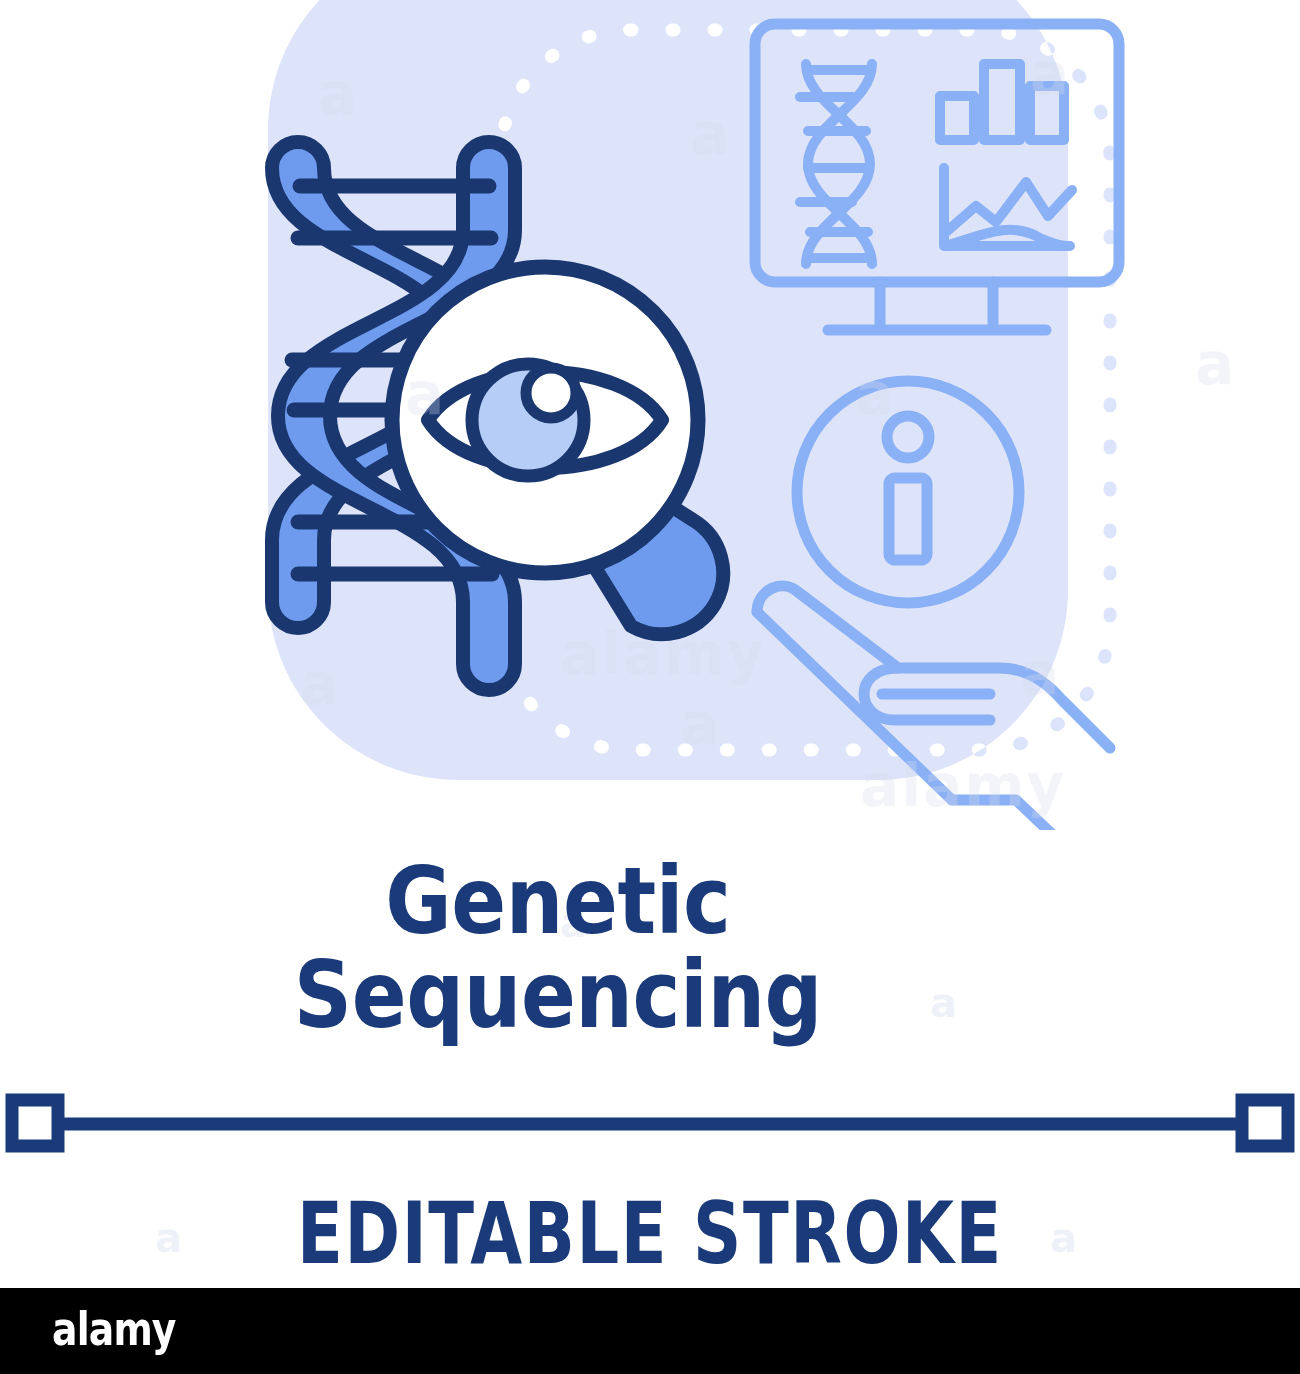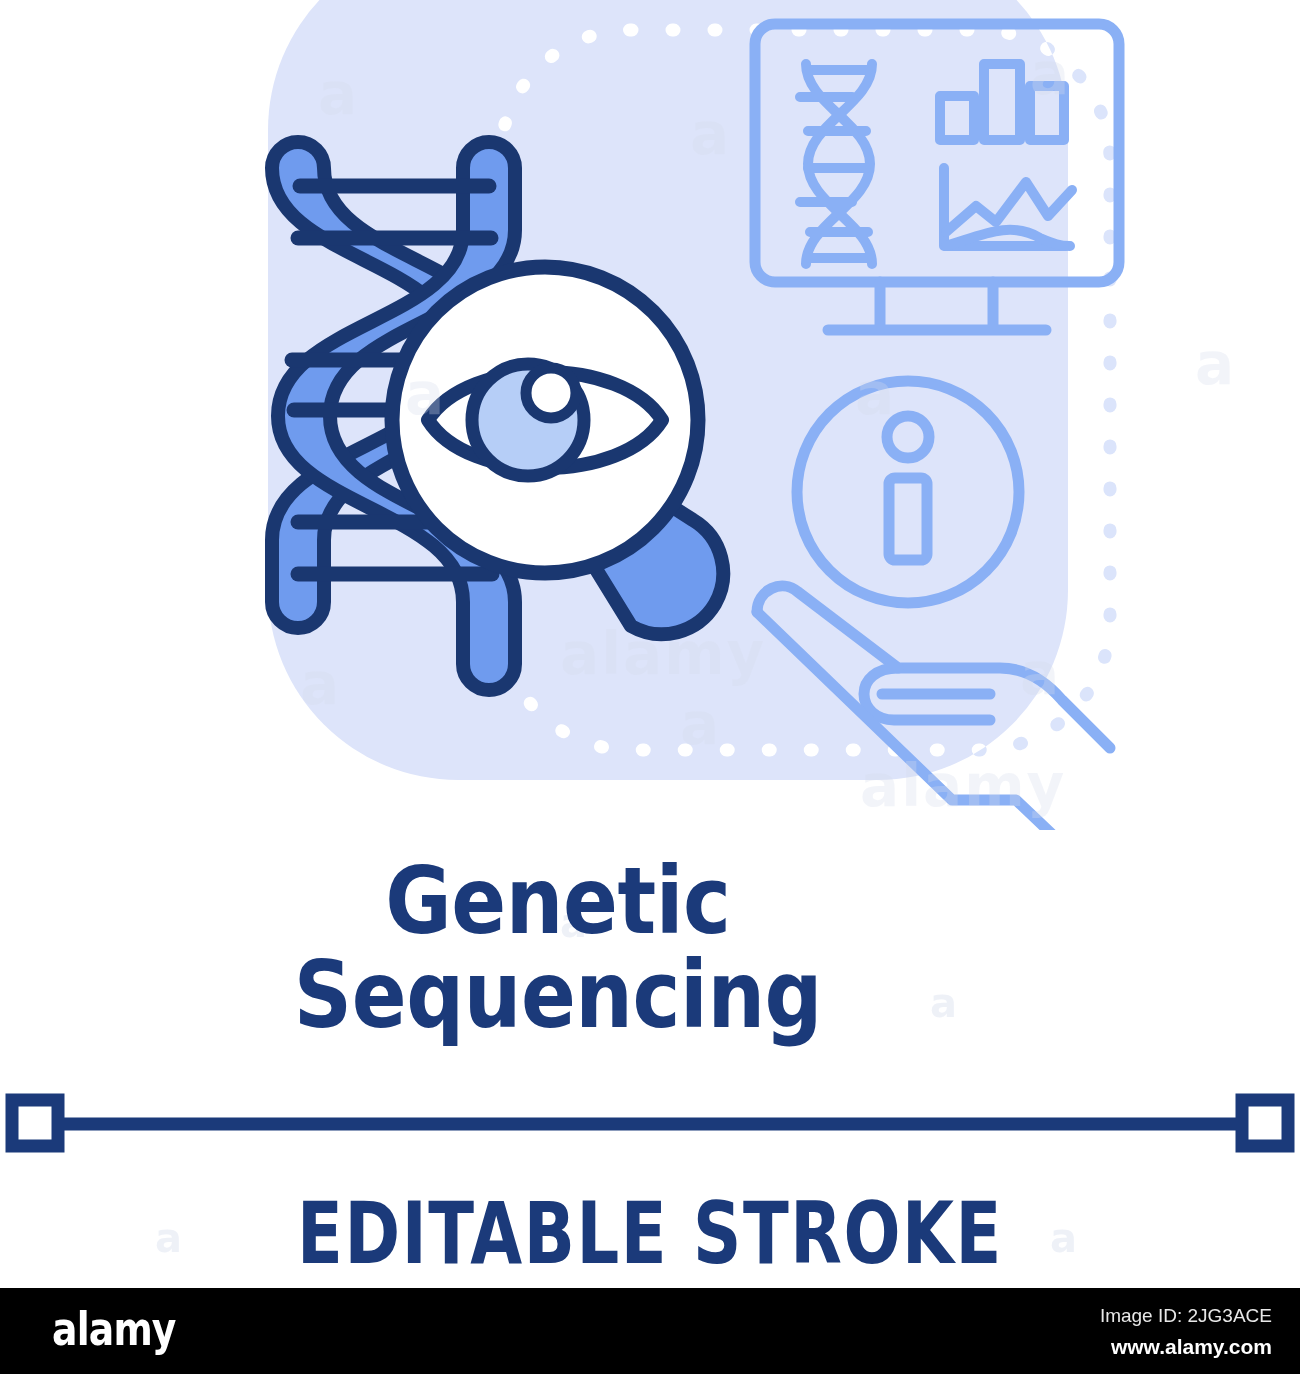--- a/index.html
+++ b/index.html
@@ -285,19 +285,15 @@
       <rect x="12" y="12" width="46" height="46" fill="#ffffff" stroke="#1b3a7a" stroke-width="13"></rect>
       <rect x="1242" y="12" width="46" height="46" fill="#ffffff" stroke="#1b3a7a" stroke-width="13"></rect>
       <line x1="58" y1="36" x2="1242" y2="36" stroke="#1b3a7a" stroke-width="13"></line>
     </svg>
   </div>
 
   <div class="es-label">EDITABLE STROKE</div>
 
   <div class="footer">
     <div class="footer-logo">alamy</div>
-    <div class="footer-right">
-      <div class="footer-id">Image ID: 2JG3ACE</div>
-      <div class="footer-url">www.alamy.com</div>
-    </div>
   </div>
 
 </div>
 
 </body></html>

